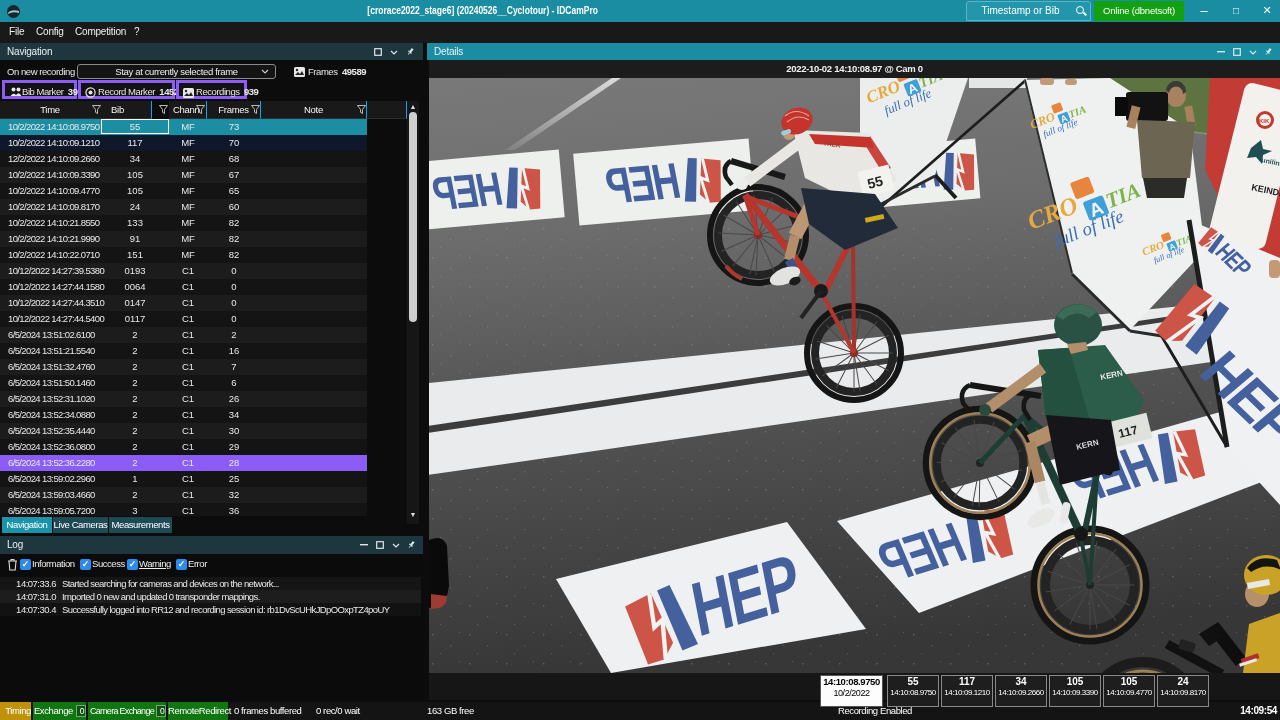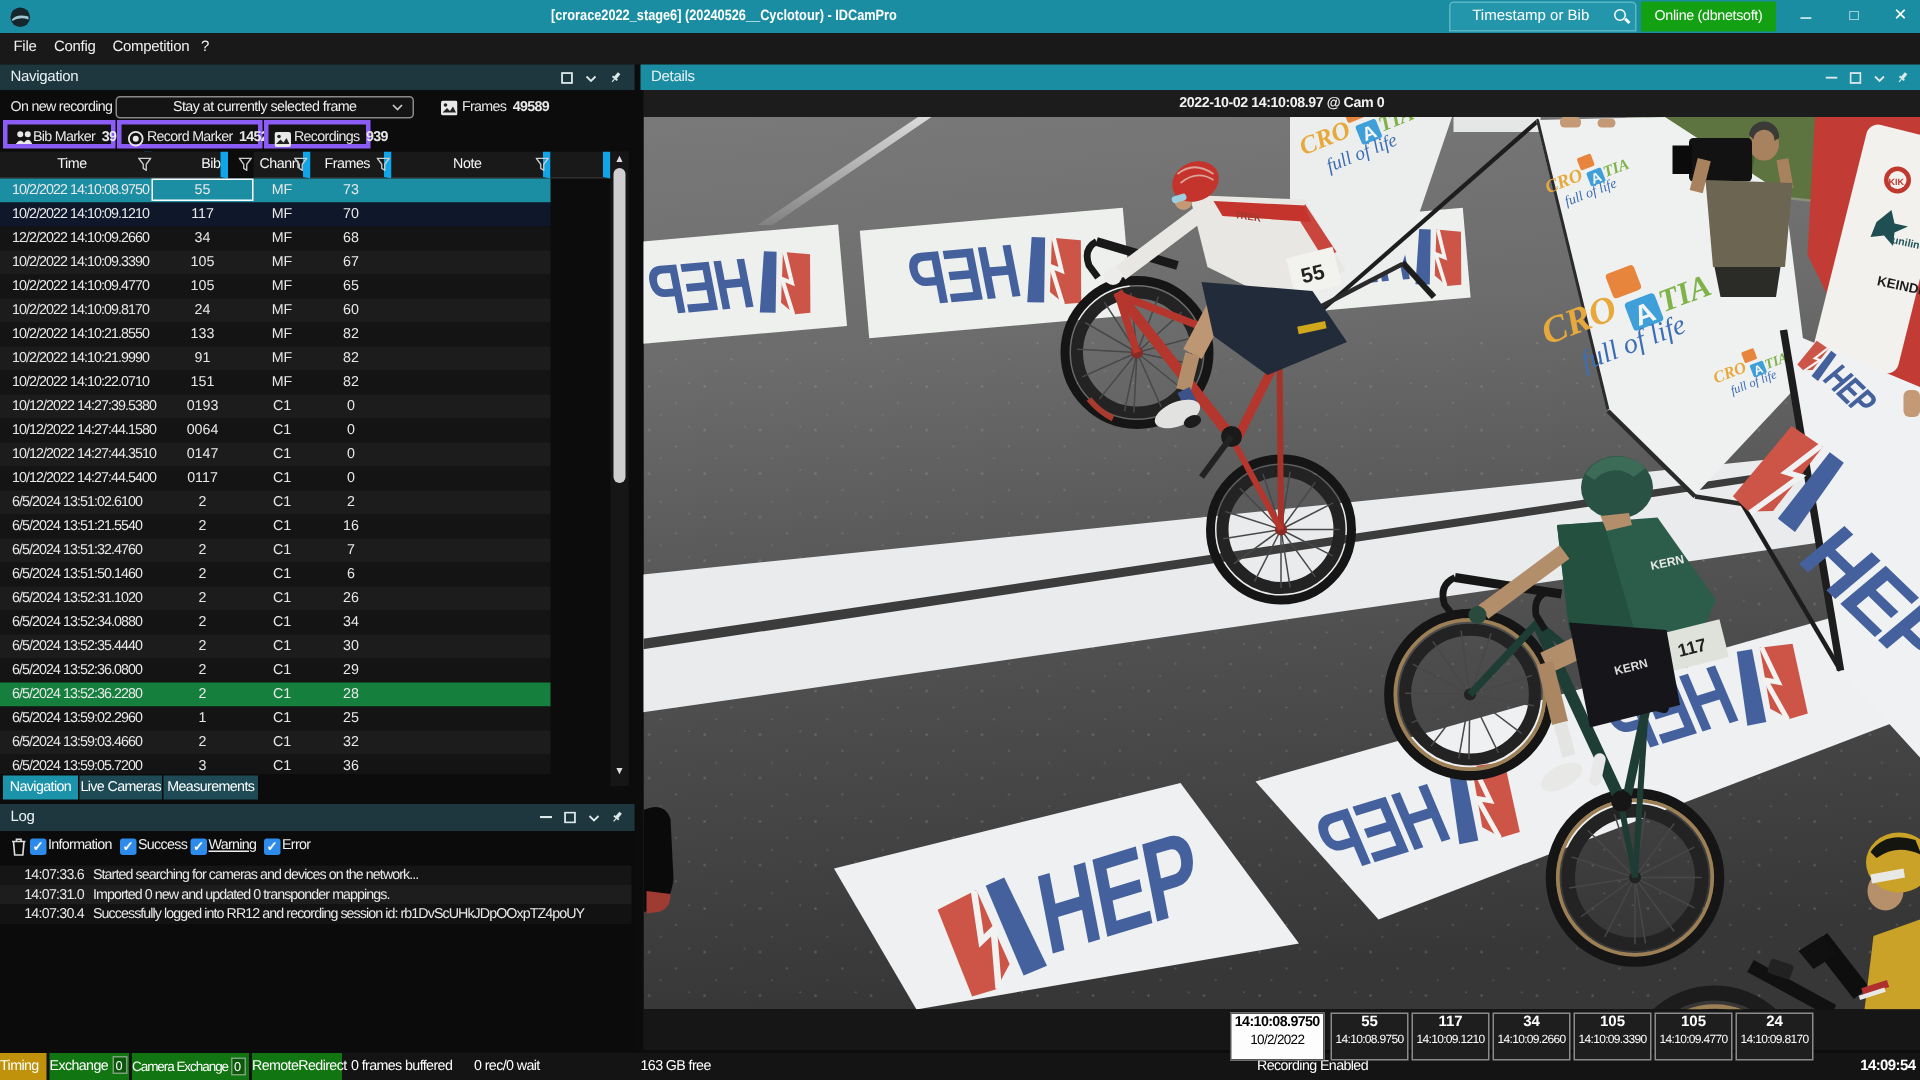--- a/index.html
+++ b/index.html
@@ -24,21 +24,21 @@
   .phdr .ttl { position:absolute; left:7px; top:0; letter-spacing:-0.2px; }
   .hic { position:absolute; top:2px; color:#dce8ea; font-size:10px; line-height:13px; }
   
   #navbody { left:0; top:60px; width:423px; height:458px; background:#0c0c0c; }
   .lbl { position:absolute; color:#e8e8e8; font-size:9.5px; letter-spacing:-0.45px; white-space:nowrap; }
   .bold { font-weight:bold; }
   #dropdown { position:absolute; left:77px; top:64px; width:199px; height:15px; border:1px solid #8a8a8a; border-radius:3px; background:#141414; color:#eee; font-size:9.5px; letter-spacing:-0.35px; line-height:13px; text-align:center; white-space:nowrap; }
   .segbox { position:absolute; top:80px; height:19px; border:3px solid #8b5cf6; background:#121212; color:#e8e8e8; font-size:9.5px; line-height:17px; white-space:nowrap; letter-spacing:-0.45px; }
   
   #tbl { left:0; top:101px; width:407px; height:415px; overflow:hidden; background:#0c0c0c; font-size:9.5px; color:#e8e8e8; }
-  .th { position:absolute; top:0; height:18px; background:#191919; border-right:5px solid #0ea5e9; border-bottom:1px solid #2e2e2e; font-size:9.5px; color:#f5f5f5; line-height:17px; text-align:center; letter-spacing:-0.3px; }
+  .th { position:absolute; top:0; height:18px; background:#191919; border-right:1px solid #0ea5e9; border-bottom:1px solid #2e2e2e; font-size:9.5px; color:#f5f5f5; line-height:17px; text-align:center; letter-spacing:-0.3px; }
   .funnel { position:absolute; top:4px; width:9px; height:9px; }
   .funnel svg { display:block; }
   .row { position:absolute; left:0px; width:367px; height:16px; line-height:16px; white-space:nowrap; }
   .c1 { position:absolute; left:8px; width:97px; letter-spacing:-0.62px; }
   .c2 { position:absolute; left:101px; width:68px; text-align:center; }
   .c3 { position:absolute; left:169px; width:38px; text-align:center; }
   .c4 { position:absolute; left:207px; width:54px; text-align:center; }
   
   #sbar { left:407px; top:101px; width:12px; height:423px; background:#161616; }
   #sthumb { left:409px; top:112px; width:8px; height:210px; background:#cfcfcf; border-radius:4px; }
@@ -47,21 +47,21 @@
   
   #loghdr { left:0; top:536px; width:423px; height:18px; background:#1e363e; }
   #logbody { left:0; top:554px; width:423px; height:146px; background:#0b0b0b; }
   .cb { position:absolute; top:559px; width:11px; height:11px; background:#2d8ceb; border-radius:2px; color:#fff; font-size:9px; line-height:11px; text-align:center; font-weight:bold;}
   .cblbl { position:absolute; top:558px; color:#eee; font-size:9.5px; letter-spacing:-0.45px; white-space:nowrap; }
   .logrow { position:absolute; left:0; width:421px; height:13px; font-size:9.5px; color:#e8e8e8; line-height:13px; white-space:nowrap; }
   .lt { position:absolute; left:10px; width:46px; text-align:right; letter-spacing:-0.5px; }
   .lm { position:absolute; left:62px; letter-spacing:-0.62px; }
   
   #statusbar { left:0; top:702px; width:1280px; height:18px; background:#141414; color:#f0f0f0; font-size:9.5px; }
-  .seg { position:absolute; top:0; height:18px; line-height:18px; text-align:left; color:#fff; white-space:nowrap; letter-spacing:-0.4px; }
+  .seg { position:absolute; top:0; height:18px; line-height:18px; text-align:right; color:#fff; white-space:nowrap; letter-spacing:-0.4px; }
   .cnt { display:inline-block; min-width:10px; padding:0 1px; border:1px solid rgba(255,255,255,.45); background:rgba(0,0,0,.25); font-size:8.5px; line-height:10px; margin-left:3px;}
   
   #dtlhdr { left:427px; top:43px; width:853px; height:17px; background:#1b8da2; }
   #cambar { left:429px; top:60px; width:851px; height:18px; background:#1c1c1c; color:#f2f2f2; font-size:9.5px; font-weight:bold; letter-spacing:-0.3px; line-height:18px; text-align:center; }
   #photo { left:429px; top:78px; width:851px; height:595px; }
   #overlay { left:429px; top:673px; width:851px; height:27px; background:#161616; }
   .obox { position:absolute; top:2px; width:52px; height:32px; background:#1e1e1e; border:1px solid #8a8a8a; color:#fff; text-align:center; white-space:nowrap; }
   .obib { font-size:10px; font-weight:bold; line-height:12px; }
   .otime { font-size:8px; line-height:10px; letter-spacing:-0.45px; }
 </style>
@@ -135,21 +135,21 @@
     <svg style="position:absolute;left:4px;top:5px" width="11" height="10" viewBox="0 0 11 10">
         <rect x="0" y="0" width="11" height="10" rx="1.5" fill="#e8e8e8"></rect>
         <circle cx="3" cy="3" r="1.2" fill="#222"></circle>
         <path d="M1 8 L4 5 L6 7 L8 4 L10 8 z" fill="#222"></path>
       </svg>
     <span style="position:absolute;left:17px;">Recordings&nbsp; <b>939</b></span>
   </div>
 
   <div class="abs" id="tbl">
     <div class="th" style="left:0;width:101px;">Time</div>
-    <div class="th" style="left:84px;width:68px;text-align:right;">Bib</div>
+    <div class="th" style="left:84px;width:68px;">Bib</div>
     <div class="th" style="left:169px;width:38px;text-align:left;padding-left:4px;">Chann</div>
     <div class="th" style="left:207px;width:54px;">Frames</div>
     <div class="th" style="left:261px;width:106px;">Note</div>
     <div class="th" style="left:367px;width:40px;"></div>
     <div id="rows">
         <div class="row" style="top:18px;left:0;width:367px;background:#1b8ea4;">
           <span class="c1">10/2/2022 14:10:08.9750</span>
           <span class="c2" style="border:1.5px solid #fff;top:0px;height:15px;line-height:13px;">55</span>
           <span class="c3">MF</span>
           <span class="c4">73</span>
@@ -267,21 +267,21 @@
           <span class="c2">2</span>
           <span class="c3">C1</span>
           <span class="c4">30</span>
         </div>
         <div class="row" style="top:338px;left:0;width:367px;background:#141414;">
           <span class="c1">6/5/2024 13:52:36.0800</span>
           <span class="c2">2</span>
           <span class="c3">C1</span>
           <span class="c4">29</span>
         </div>
-        <div class="row" style="top:354px;left:0;width:367px;background:#15803d;">
+        <div class="row" style="top:354px;left:0;width:367px;background:#8b5cf6;">
           <span class="c1">6/5/2024 13:52:36.2280</span>
           <span class="c2">2</span>
           <span class="c3">C1</span>
           <span class="c4">28</span>
         </div>
         <div class="row" style="top:370px;left:0;width:367px;background:#141414;">
           <span class="c1">6/5/2024 13:59:02.2960</span>
           <span class="c2">1</span>
           <span class="c3">C1</span>
           <span class="c4">25</span>

